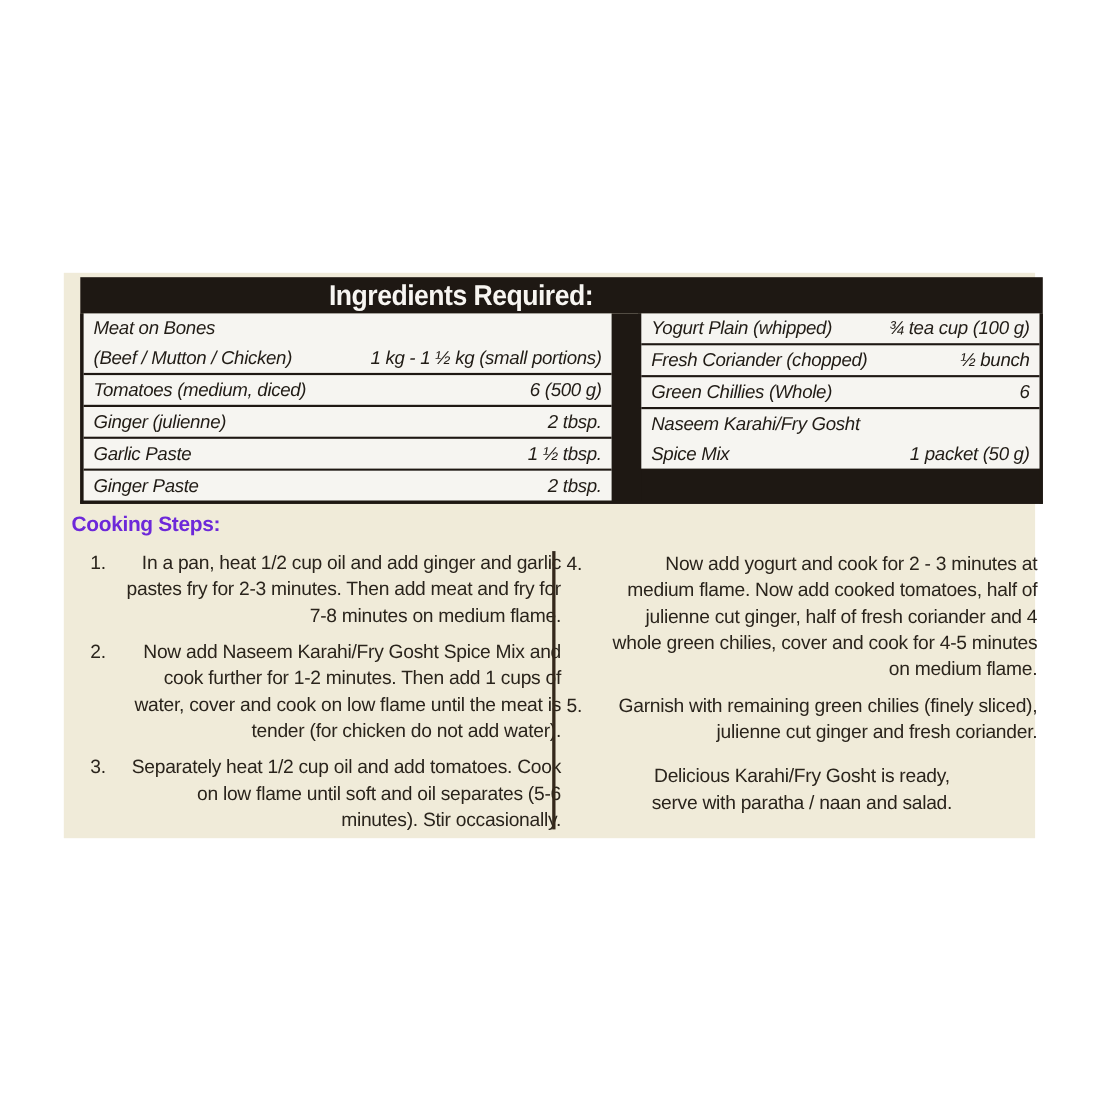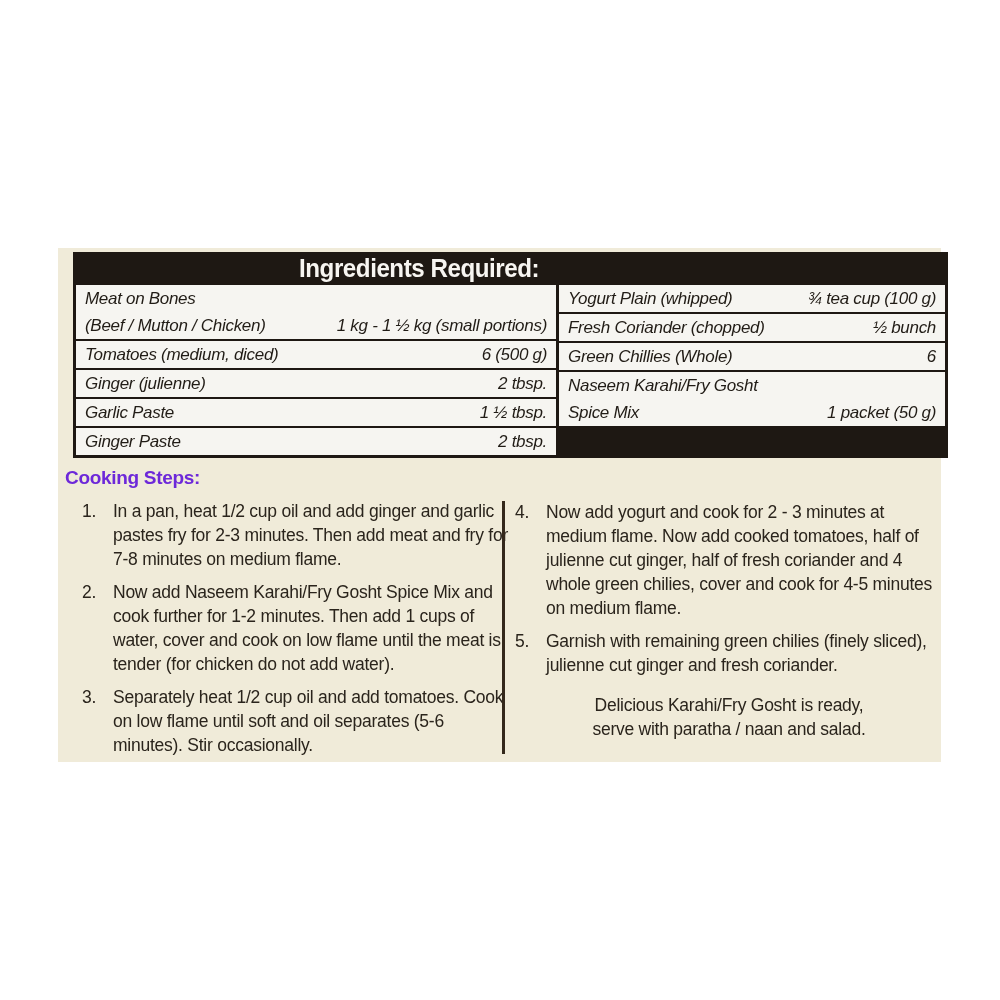--- a/index.html
+++ b/index.html
@@ -27,21 +27,21 @@
     transform:scaleX(0.93);transform-origin:center;
     white-space:nowrap;
   }
   .ing-body{
     display:flex;
     border-left:3px solid #1e1813;border-right:3px solid #1e1813;border-bottom:3px solid #1e1813;
     background:#1e1813;
   }
   .ing-col{display:flex;flex-direction:column;font-style:italic;}
   .ing-col-left{width:480px;}
-  .ing-col-right{flex:1;border-left:3px solid #1e1813;}
+  .ing-col-right{flex:1;border-left:3px solid #1e1813;margin-left:24px;}
   .ing-row{
     background:#f6f5f1;color:#211c16;
     font-size:17px;letter-spacing:-0.3px;
     height:27px;display:flex;align-items:center;justify-content:space-between;
     padding:0 9px;border-bottom:2px solid #1e1813;
     white-space:nowrap;
   }
   .ing-col .ing-row:last-child{border-bottom:none;}
   .ing-row-double{
     height:54px;display:block;padding:0 9px;
@@ -56,21 +56,21 @@
     font-size:19px;font-weight:bold;color:#6d28d9;letter-spacing:-0.3px;
   }
   .steps-col{
     position:absolute;
     font-size:17.5px;line-height:24px;color:#2a241c;letter-spacing:-0.25px;
   }
   .steps-left{left:24px;top:251px;width:428px;}
   .steps-right{left:457px;top:252px;width:428px;}
   .step{display:flex;margin-bottom:9px;}
   .step-num{width:31px;flex:0 0 31px;}
-  .step-text{flex:1;}
+  .step-text{flex:1;text-align:right;}
   .col-divider{
     position:absolute;left:444px;top:253px;width:3px;height:253px;
     background:#34281b;
   }
   .closing{
     text-align:center;margin-top:16px;
   }
 </style>
 </head>
 <body>

